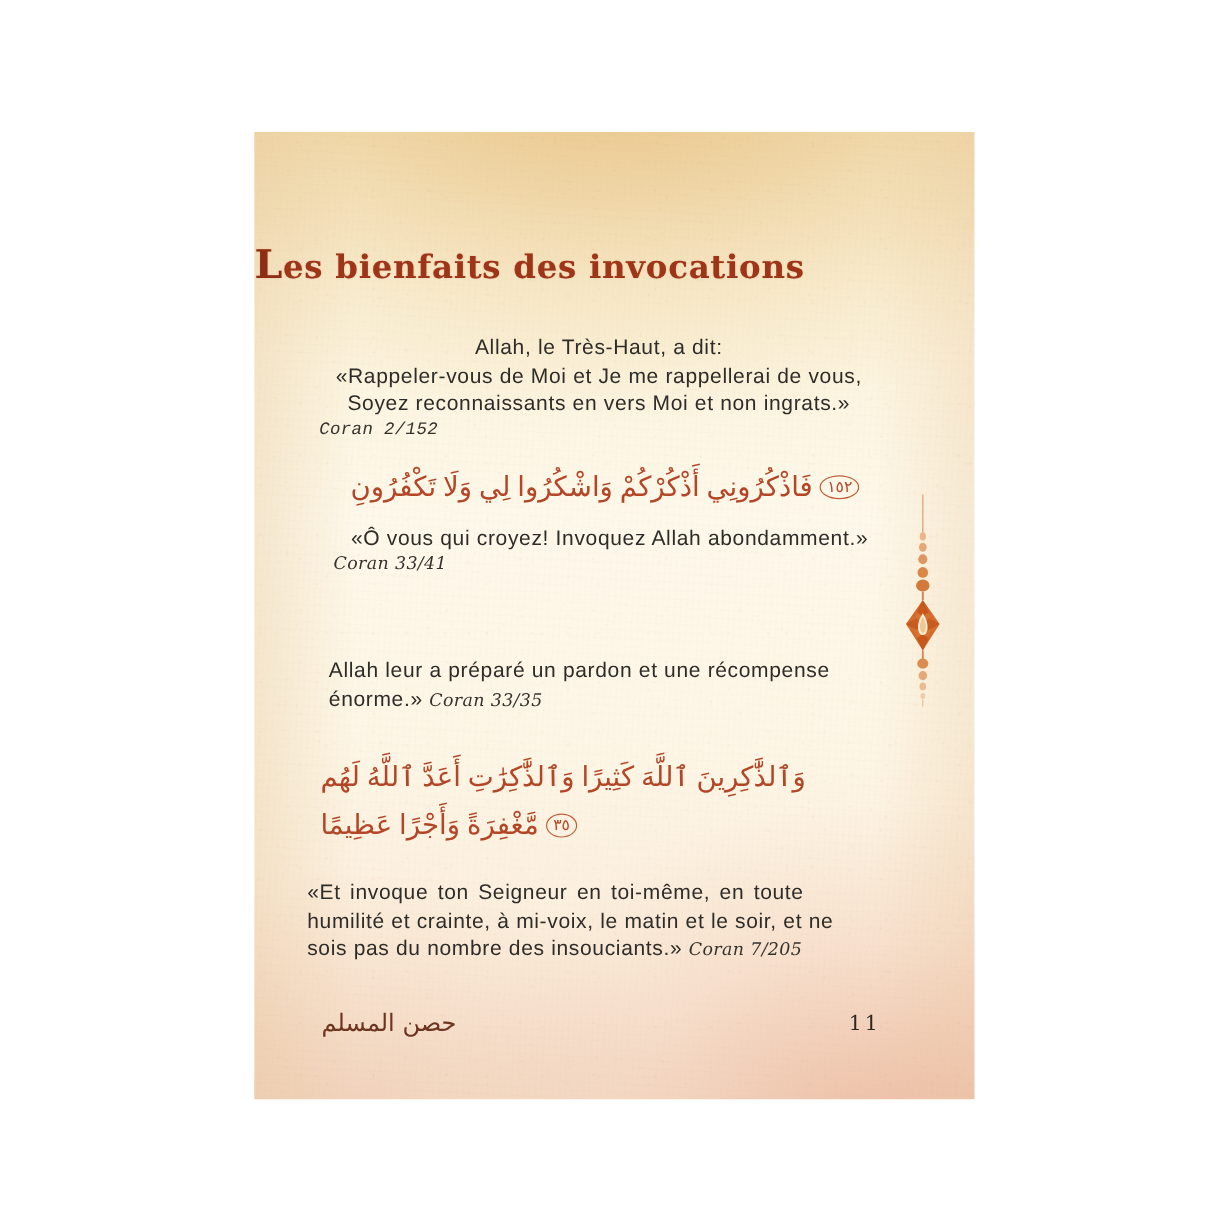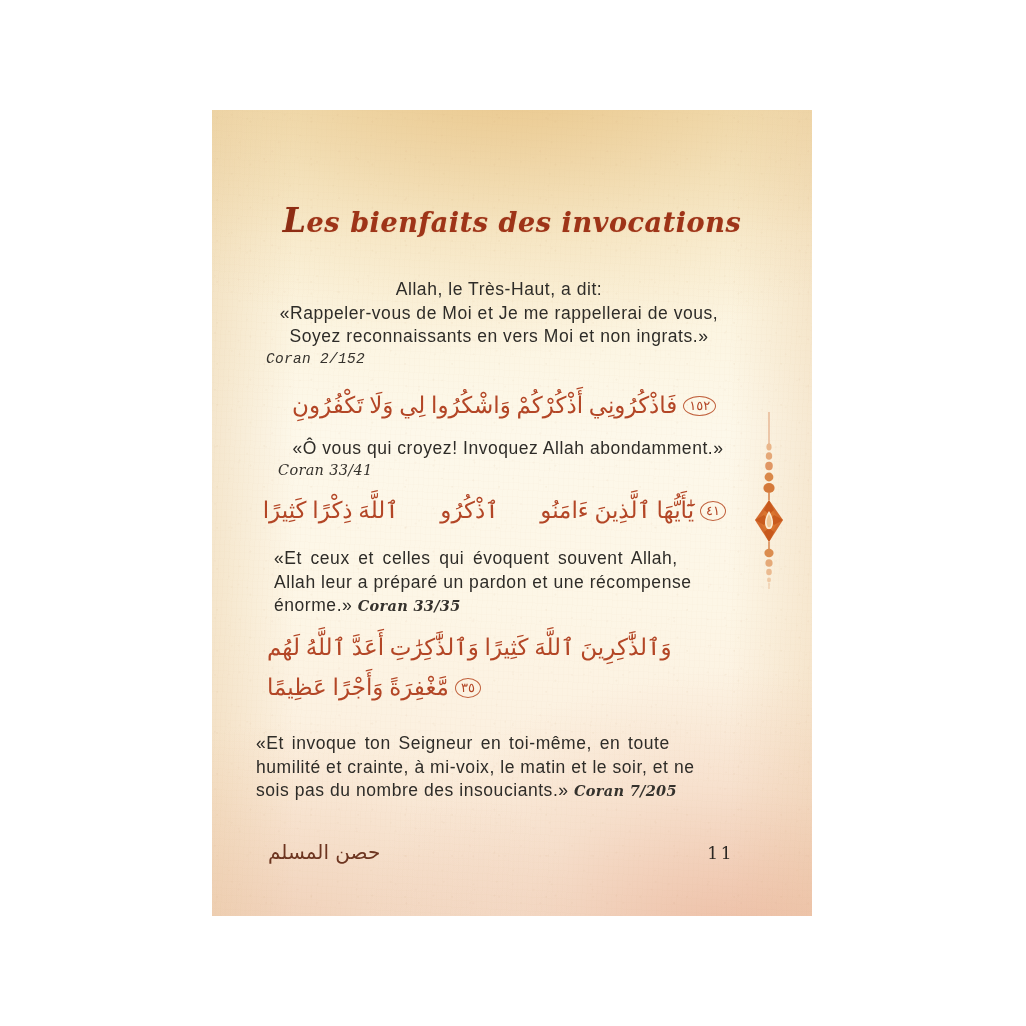--- a/index.html
+++ b/index.html
@@ -72,24 +72,22 @@
     inset: 0;
     z-index: 5;
   }
 
   
   #title {
     position: absolute;
     left: 0;
     right: 0;
     top: 91px;
-    text-align: center;
     font-family: "DejaVu Serif", "Liberation Serif", serif;
     font-size: 27px;
-    font-style: italic;
     font-weight: 700;
     letter-spacing: 0.6px;
     color: #9e3418;
     text-shadow: 0 0 1px rgba(158,52,24,0.38);
     white-space: nowrap;
   }
   #title .drop {
     font-size: 33px;
     color: #8e2d14;
   }
@@ -112,21 +110,20 @@
     letter-spacing: 0.3px;
     line-height: 19px;
     color: #35322d;
   }
   .fr .refinline {
     font-family: "DejaVu Serif", "Liberation Serif", serif;
     font-style: italic;
     font-size: 14.5px;
     letter-spacing: 0.3px;
     color: #35322d;
-    font-weight: bold;
   }
 
   #fr1 { left: 48px; top: 168px; width: 478px; text-align: center; }
   #fr1 .lead { display:block; }
   #fr1 .ref  { text-align: left; margin-top: 1px; padding-left: 6px; font-family: Liberation Mono, monospace; }
 
   #fr2 { left: 60px; top: 327px; width: 472px; text-align: center; }
   #fr2 .ref { text-align: left; margin-top: 0px; padding-left: 6px; }
 
   #fr3 { left: 62px; top: 437px; width: 470px; text-align: left; }
@@ -221,24 +218,22 @@
         <span class="ref">Coran 2/152</span>
       </div>
 
       <div class="ar" id="ar1"><span class="marker">١٥٢</span><span>فَاذْكُرُونِي أَذْكُرْكُمْ وَاشْكُرُوا لِي وَلَا تَكْفُرُونِ</span></div>
 
       <div class="fr" id="fr2">
         <span class="l1">«Ô vous qui croyez! Invoquez Allah abondamment.»</span>
         <span class="ref">Coran 33/41</span>
       </div>
 
-      <div class="ar" id="ar2"><span class="marker">٤١</span><span>يَٰٓأَيُّهَا ٱلَّذِينَ ءَامَنُوا۟ ٱذْكُرُوا۟ ٱللَّهَ ذِكْرًا كَثِيرًا</span></div>
 
       <div class="fr" id="fr3">
-        <span class="l1">«Et ceux et celles qui évoquent souvent Allah,</span>
         <span class="l2">Allah leur a préparé un pardon et une récompense</span><br>
         <span class="l3">énorme.»</span>
         <span class="refinline">Coran 33/35</span>
       </div>
 
       <div class="ar" id="ar3">
         <span class="line line1">وَٱلذَّٰكِرِينَ ٱللَّهَ كَثِيرًا وَٱلذَّٰكِرَٰتِ أَعَدَّ ٱللَّهُ لَهُم</span>
         <span class="line line2"><span class="marker">٣٥</span><span>مَّغْفِرَةً وَأَجْرًا عَظِيمًا</span></span>
       </div>
 

